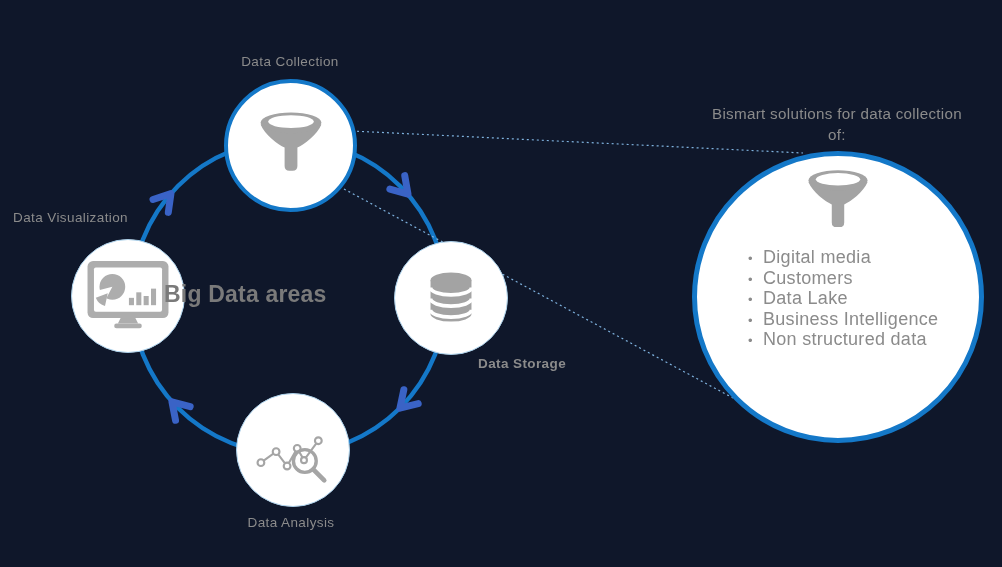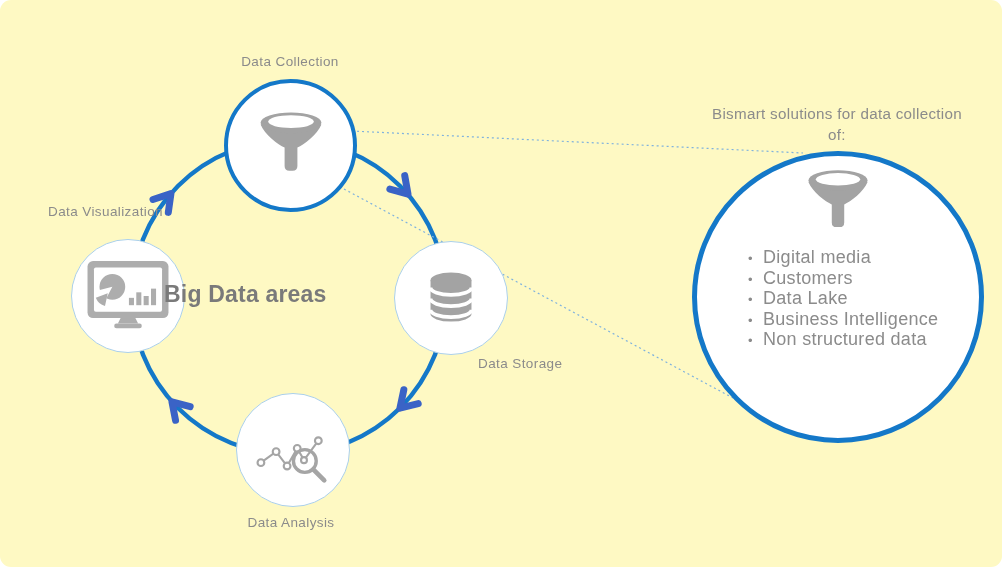--- a/index.html
+++ b/index.html
@@ -10,23 +10,22 @@
     --icon-gray:#a3a3a3;
     --text-gray:#8b8b8b;
     --title-gray:#7a7a7a;
   }
   *{margin:0;padding:0;box-sizing:border-box;}
   html,body{background:#fff;}
   body{font-family:"Liberation Sans", sans-serif;}
   .canvas{
     position:relative;
     width:1002px;height:567px;
-    background:#fef9c3;
+    background:#0f172a;
     overflow:hidden;
-    border-radius:11px;
   }
   .layer-svg{position:absolute;left:0;top:0;z-index:1;}
   .node{
     position:absolute;
     background:#ffffff;
     border-radius:50%;
     z-index:2;
     display:flex;align-items:center;justify-content:center;
   }
   .node-primary{border:4px solid var(--blue);}
@@ -158,22 +157,22 @@
         <circle cx="55" cy="43" r="4"></circle>
         <circle cx="63" cy="57" r="3.5"></circle>
         <circle cx="80" cy="34" r="4"></circle>
       </g>
       <circle cx="64" cy="58" r="13.5" stroke="#a5a5a5" stroke-width="4" fill="none"></circle>
       <line x1="74" y1="68" x2="87" y2="81" stroke="#a5a5a5" stroke-width="5.5" stroke-linecap="round"></line>
     </svg>
   </div>
 
   <div class="label label-center" style="left:165px;top:54px;width:250px;">Data Collection</div>
-  <div class="label" style="left:13px;top:204px;margin-left:35px;">Data Visualization</div>
-  <div class="label" style="left:478px;top:356px;">Data Storage</div>
+  <div class="label" style="left:13px;top:210px;">Data Visualization</div>
+  <div class="label" style="left:478px;top:356px;font-weight:bold;">Data Storage</div>
   <div class="label label-center" style="left:166px;top:515px;width:250px;">Data Analysis</div>
 
   <div class="center-title">Big Data areas</div>
 
   <div class="callout-title">Bismart solutions for data collection of:</div>
 
   <div class="callout-circle">
     <div class="callout-funnel">
       <svg width="80" height="70" viewBox="0 0 100 90">
         <path d="M 12 18 C 17 31 34 43 42 47 L 42 70 Q 42 76 48 76 L 52 76 Q 58 76 58 70 L 58 47 C 66 43 83 31 88 18 Z" fill="#a3a3a3"></path>

